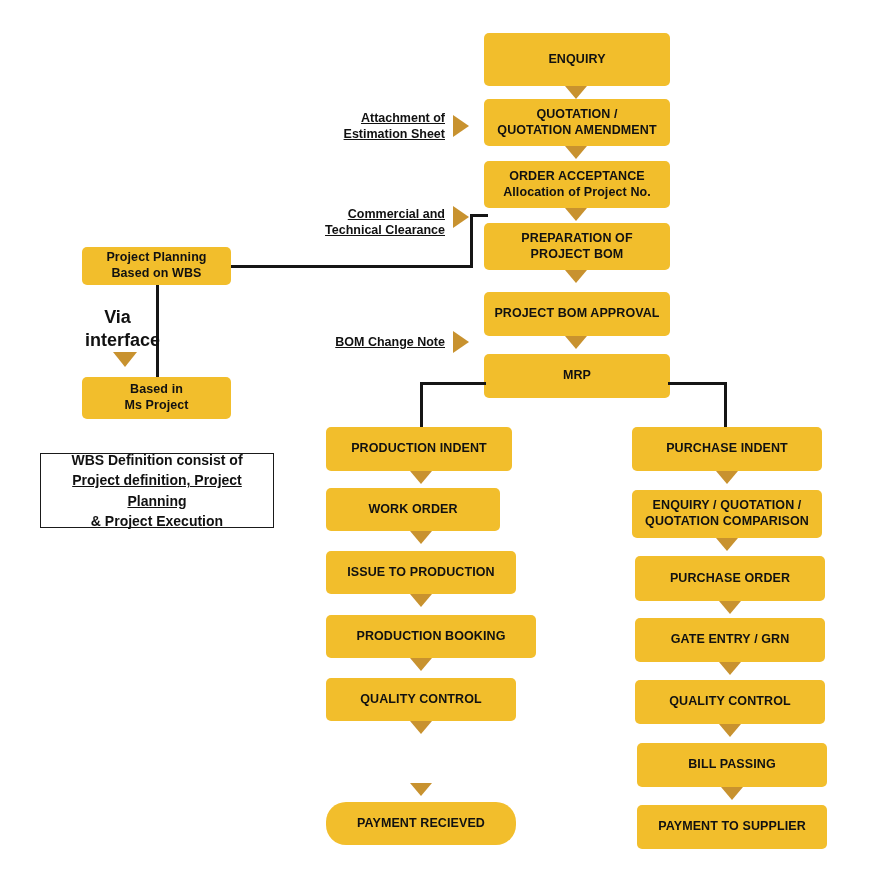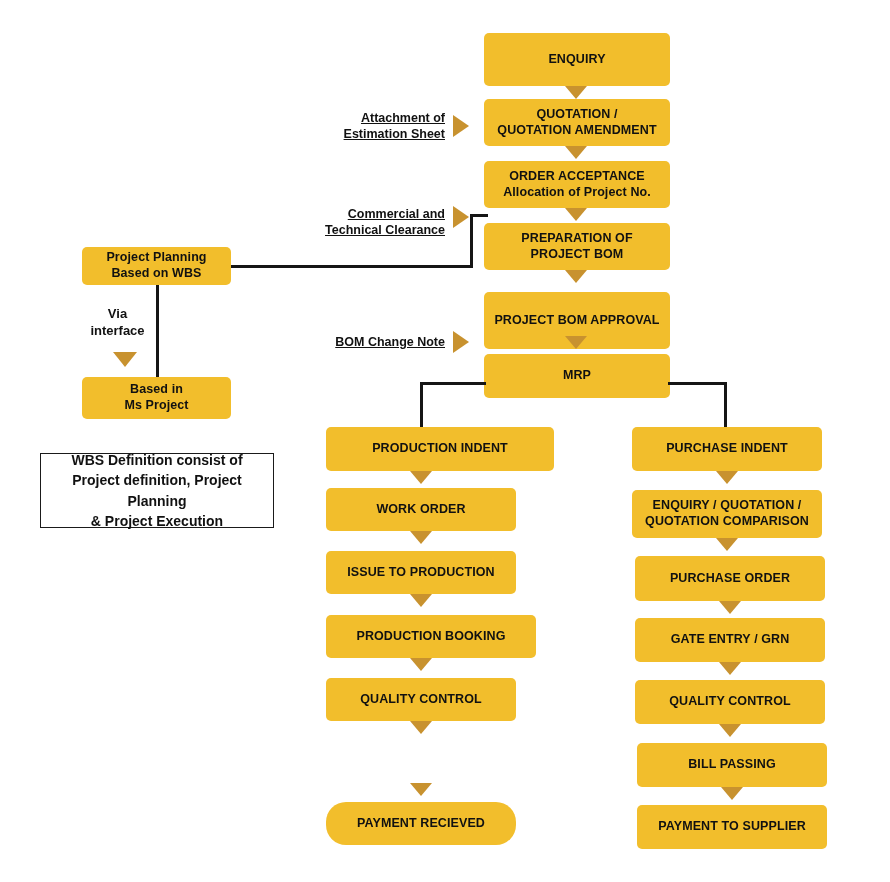--- a/index.html
+++ b/index.html
@@ -70,21 +70,21 @@
     line-height: 1.3;
     color: #111111;
     text-decoration: underline;
   }
   .side-label .l2 { display: block; }
 
   .vlabel {
     position: absolute;
     text-align: center;
     font-weight: bold;
-    font-size: 13px;
+    font-size: 18px;
     line-height: 1.3;
     color: #111111;
   }
   .vlabel .l2 { display: block; }
 
   
   .line-h {
     position: absolute;
     background: #151515;
     height: 3px;
@@ -103,21 +103,21 @@
     align-items: center;
     justify-content: center;
     text-align: center;
     font-weight: bold;
     font-size: 14px;
     line-height: 1.45;
     color: #111111;
     box-sizing: border-box;
     padding: 4px 8px;
   }
-  .note-box .l2, .note-box .l3 { display: block; }
+  .note-box .l2, .note-box .l3 { display: block; text-decoration: underline; }
 </style>
 </head>
 <body>
 
 <div id="canvas">
 
   <div class="node" style="left:484px; top:33px; width:186px; height:53px;">
     <span class="label">
       <span>ENQUIRY</span>
     </span>
@@ -141,47 +141,47 @@
   <div class="arrow-down small" style="left:565px; top:208px;"></div>
 
   <div class="node" style="left:484px; top:223px; width:186px; height:47px;">
     <span class="label">
       <span>PREPARATION OF</span>
       <span class="l2">PROJECT BOM</span>
     </span>
   </div>
   <div class="arrow-down small" style="left:565px; top:270px;"></div>
 
-  <div class="node" style="left:484px; top:292px; width:186px; height:57px;">
+  <div class="node" style="left:484px; top:292px; width:186px; height:44px;">
     <span class="label">
       <span>PROJECT BOM APPROVAL</span>
     </span>
   </div>
   <div class="arrow-down small" style="left:565px; top:336px;"></div>
 
   <div class="node" style="left:484px; top:354px; width:186px; height:44px;">
     <span class="label">
       <span>MRP</span>
     </span>
   </div>
 
   <div class="line-h" style="left:420px; top:382px; width:66px;"></div>
   <div class="line-v" style="left:420px; top:382px; height:52px;"></div>
 
   <div class="line-h" style="left:668px; top:382px; width:59px;"></div>
   <div class="line-v" style="left:724px; top:382px; height:52px;"></div>
 
-  <div class="node" style="left:326px; top:427px; width:228px; height:44px;justify-content:center;">
+  <div class="node" style="left:326px; top:427px; width:186px; height:44px;justify-content:center;">
     <span class="label">
       <span>PRODUCTION INDENT</span>
     </span>
   </div>
   <div class="arrow-down small" style="left:410px; top:471px;"></div>
 
-  <div class="node" style="left:326px; top:488px; width:190px; height:43px;">
+  <div class="node" style="left:326px; top:488px; width:174px; height:43px;">
     <span class="label">
       <span>WORK ORDER</span>
     </span>
   </div>
   <div class="arrow-down small" style="left:410px; top:531px;"></div>
 
   <div class="node" style="left:326px; top:551px; width:190px; height:43px;">
     <span class="label">
       <span>ISSUE TO PRODUCTION</span>
     </span>

